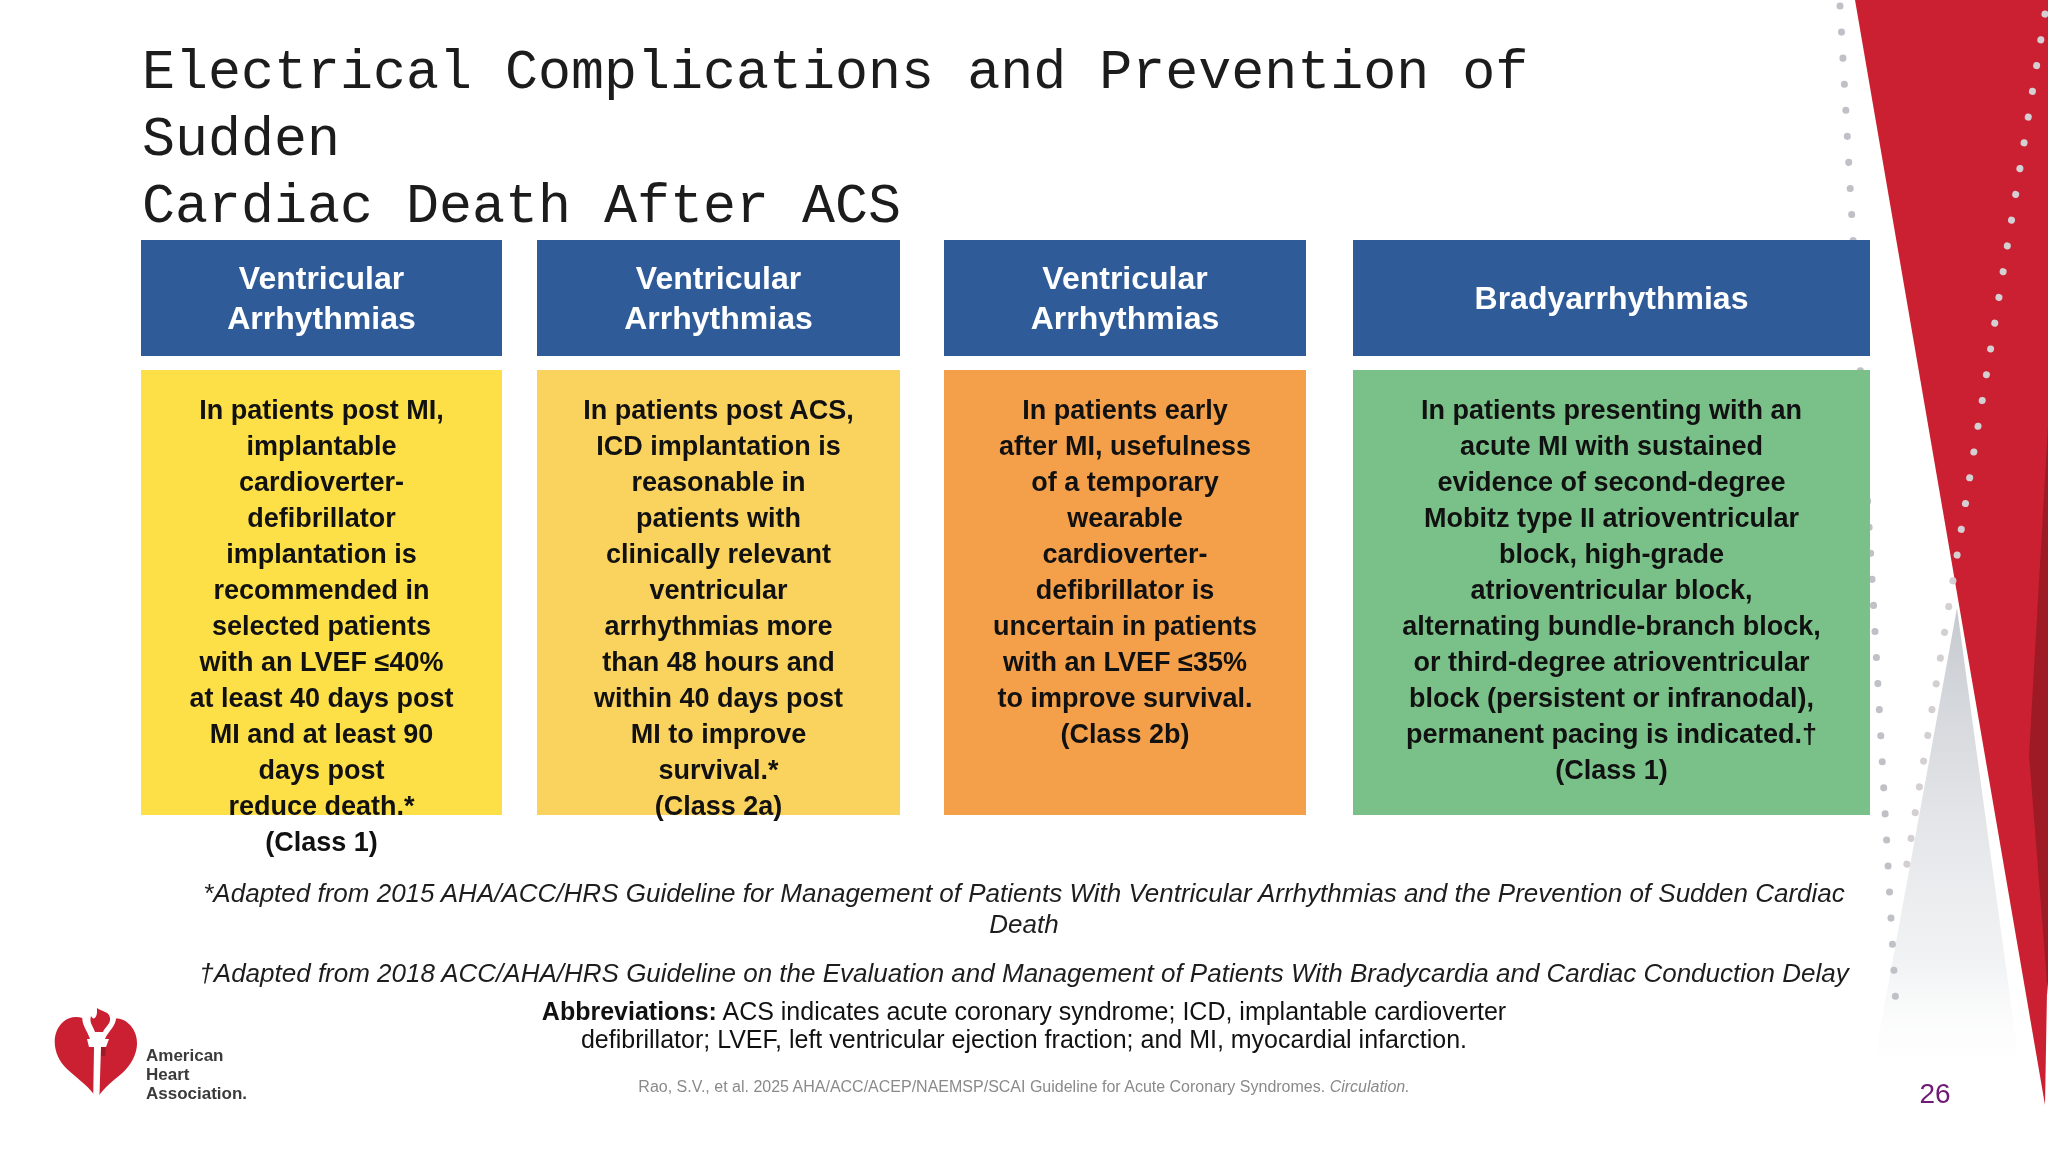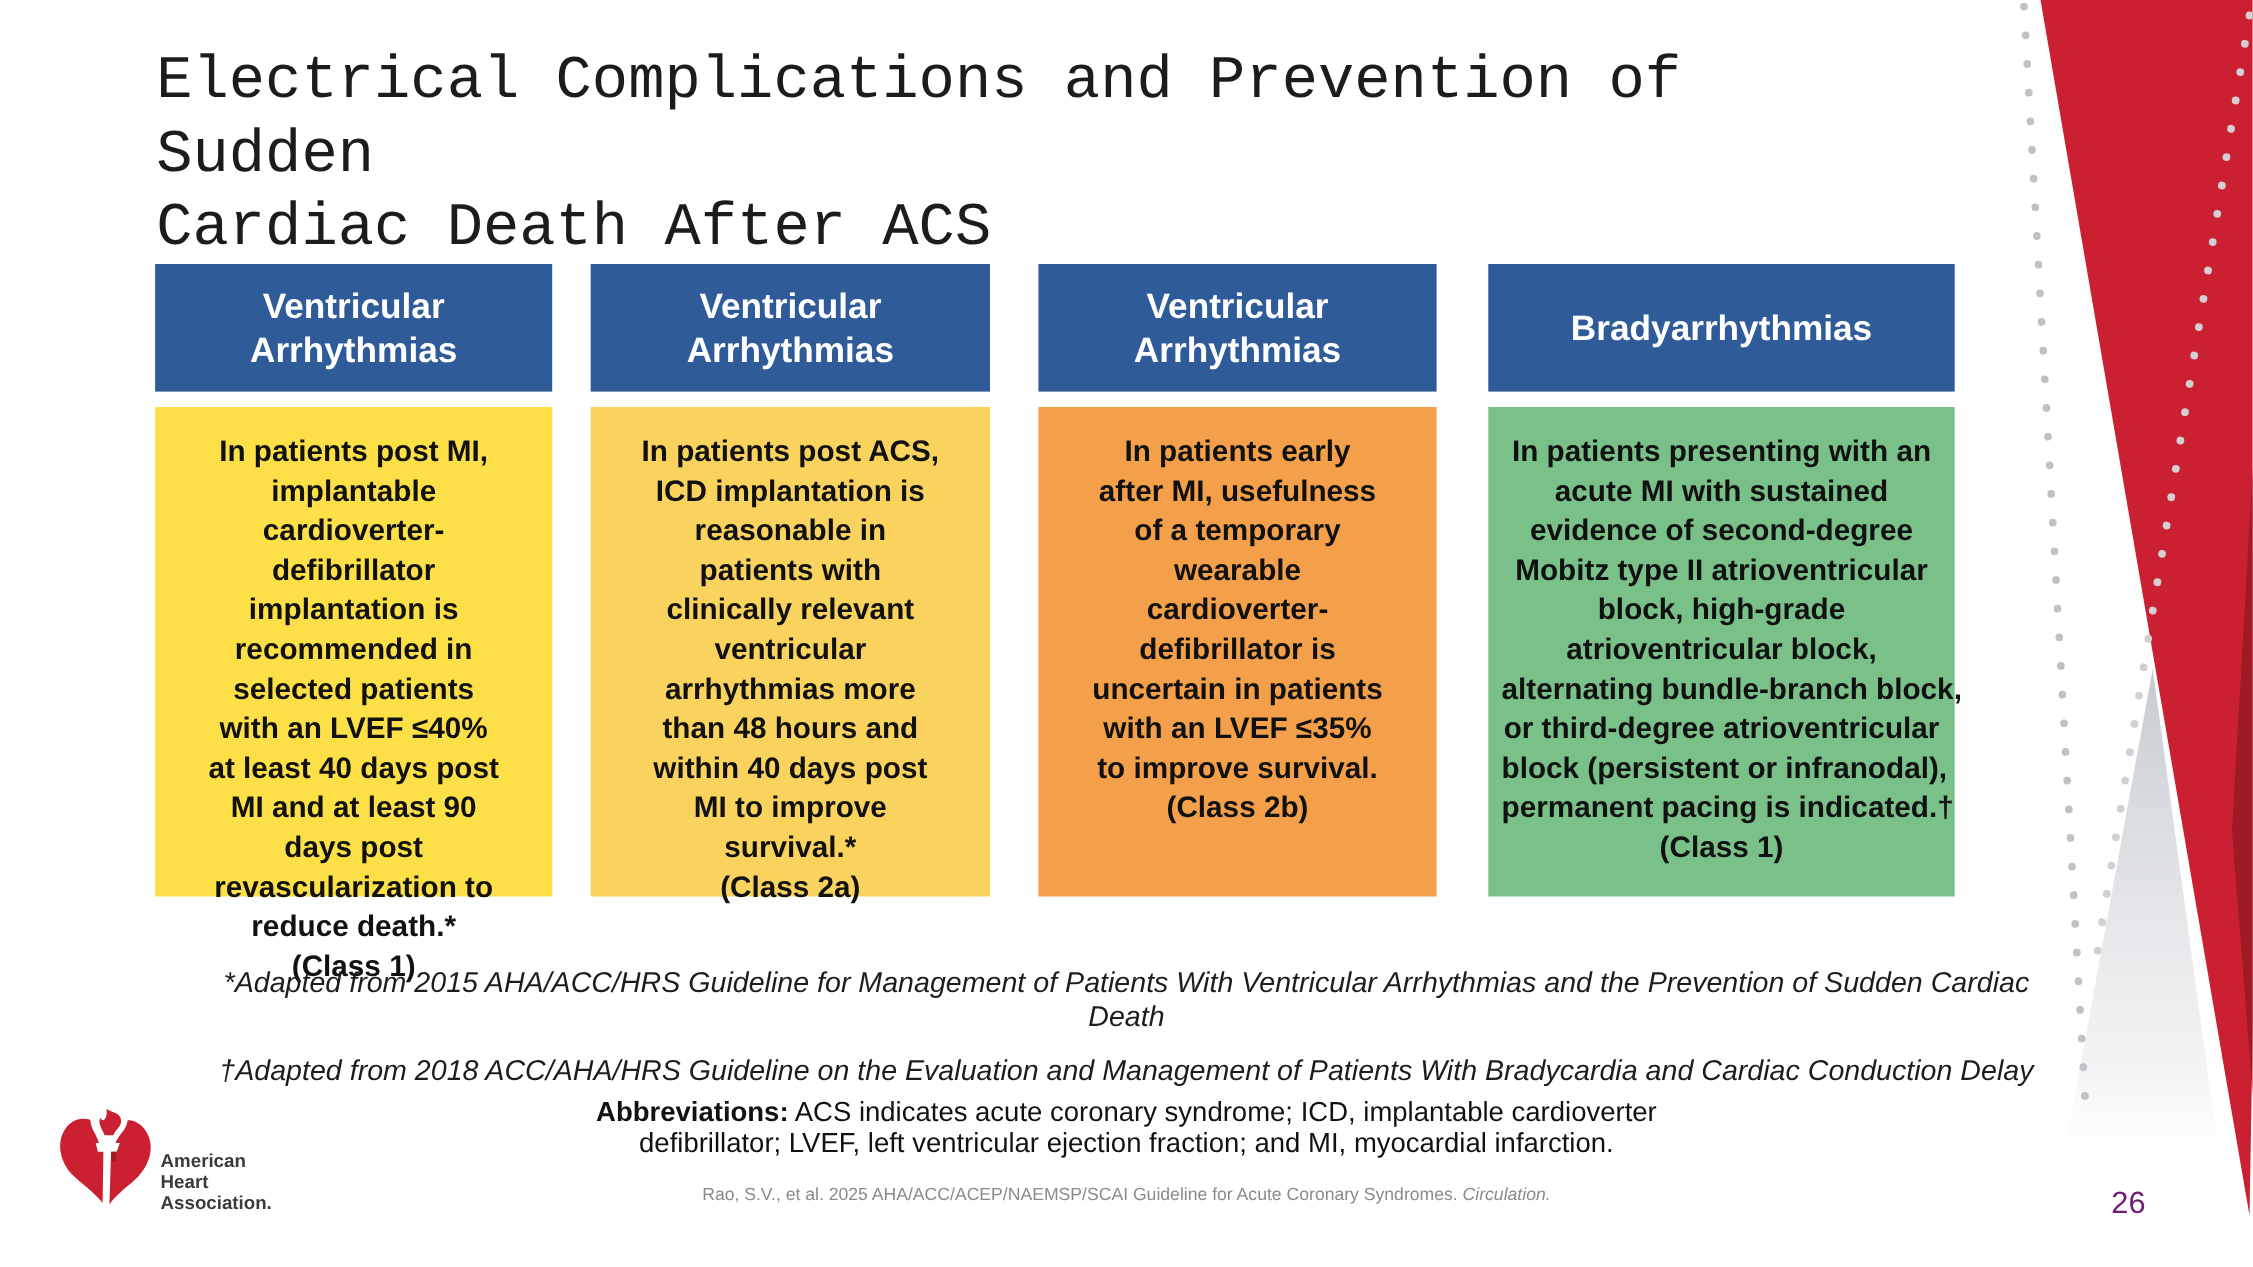--- a/index.html
+++ b/index.html
@@ -16,21 +16,21 @@
     letter-spacing:0px;
     font-family:Liberation Mono, monospace;
   }
   .title span{display:block;}
 
   
   .col{position:absolute;top:240px;}
   .col1{left:141px;width:361px;}
   .col2{left:537px;width:363px;}
   .col3{left:944px;width:362px;}
-  .col4{left:1353px;width:424px;}
+  .col4{left:1353px;width:517px;}
   .col-header{
     height:116px;background:#2F5B99;color:#ffffff;
     display:flex;flex-direction:column;align-items:center;justify-content:center;
     font-weight:700;font-size:32px;line-height:40px;text-align:center;
   }
   .col-body{
     margin-top:14px;height:445px;
     padding:22px 12px 0 12px;box-sizing:border-box;
     text-align:center;font-weight:700;font-size:27px;line-height:36px;color:#111111;
     overflow:visible;
@@ -113,21 +113,20 @@
           <div>implantable</div>
           <div>cardioverter-</div>
           <div>defibrillator</div>
           <div>implantation is</div>
           <div>recommended in</div>
           <div>selected patients</div>
           <div>with an LVEF ≤40%</div>
           <div>at least 40 days post</div>
           <div>MI and at least 90</div>
           <div>days post</div>
-          <div>revascularization to</div>
           <div>reduce death.*</div>
           <div>(Class 1)</div>
         </div>
       </div>
       <div class="col col2">
         <div class="col-header">
           <span>Ventricular</span>
           <span>Arrhythmias</span>
         </div>
         <div class="col-body" style="background: rgb(250, 211, 94);">

